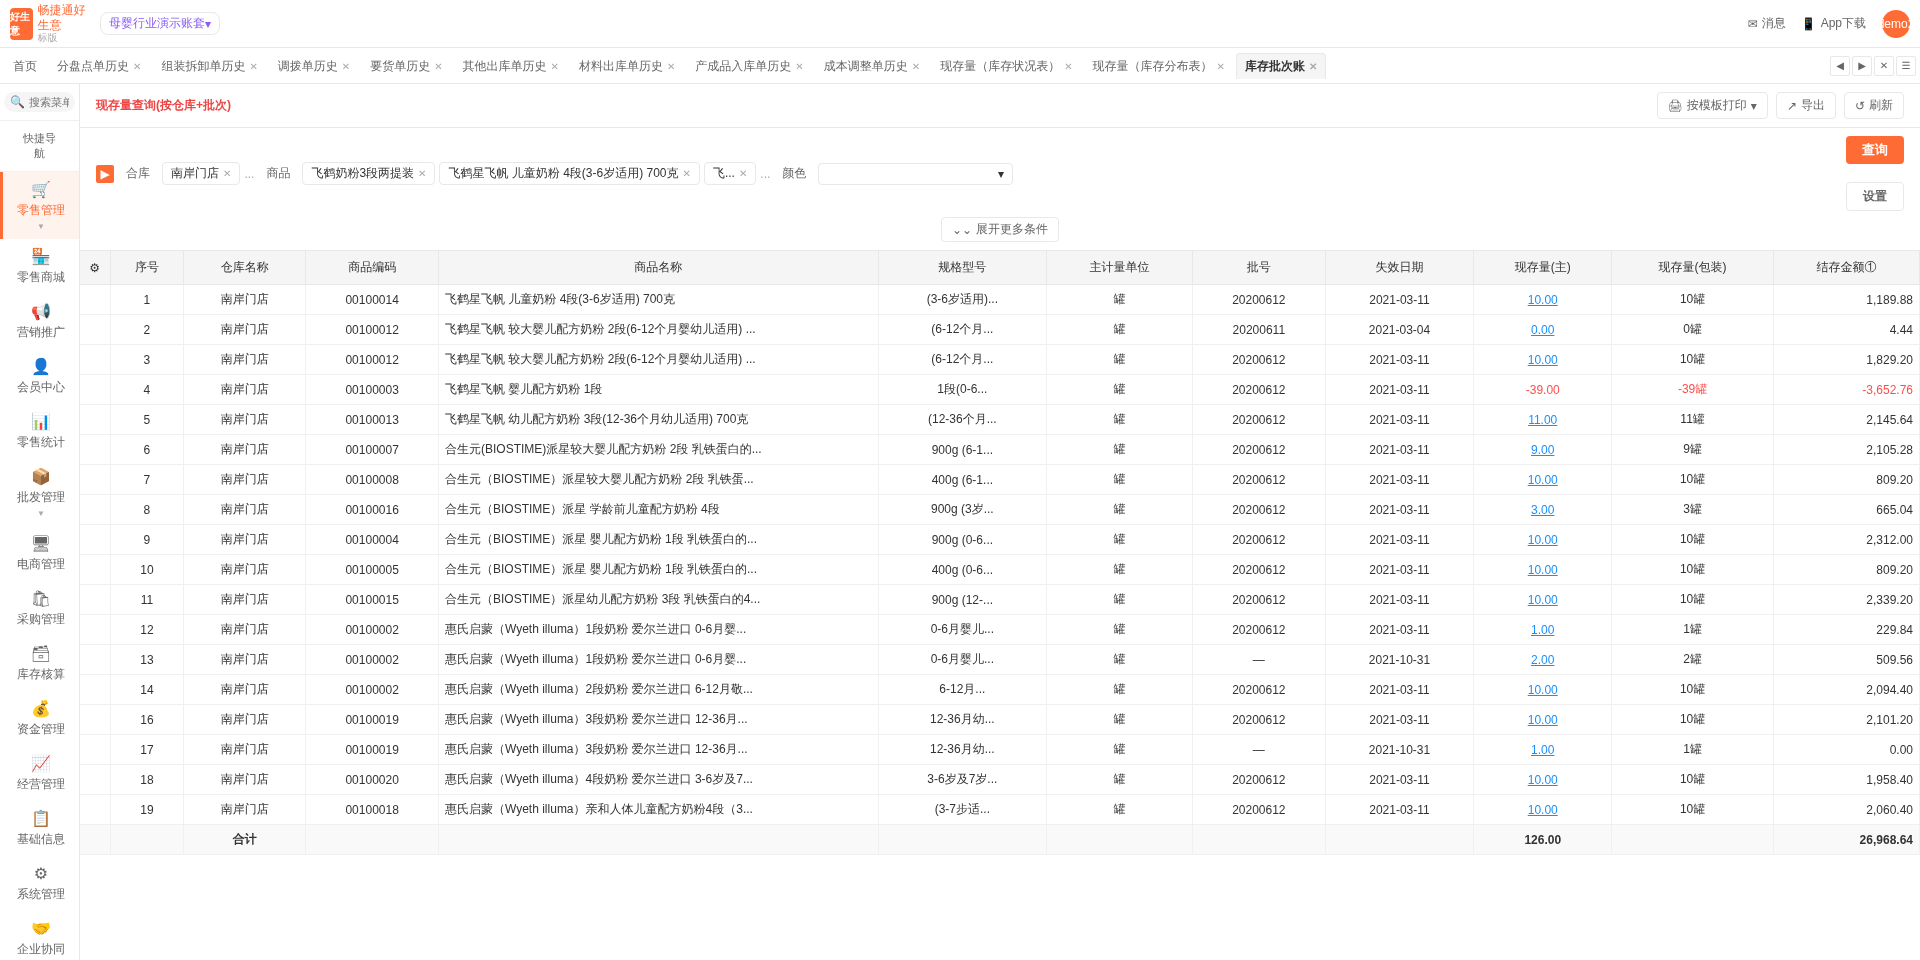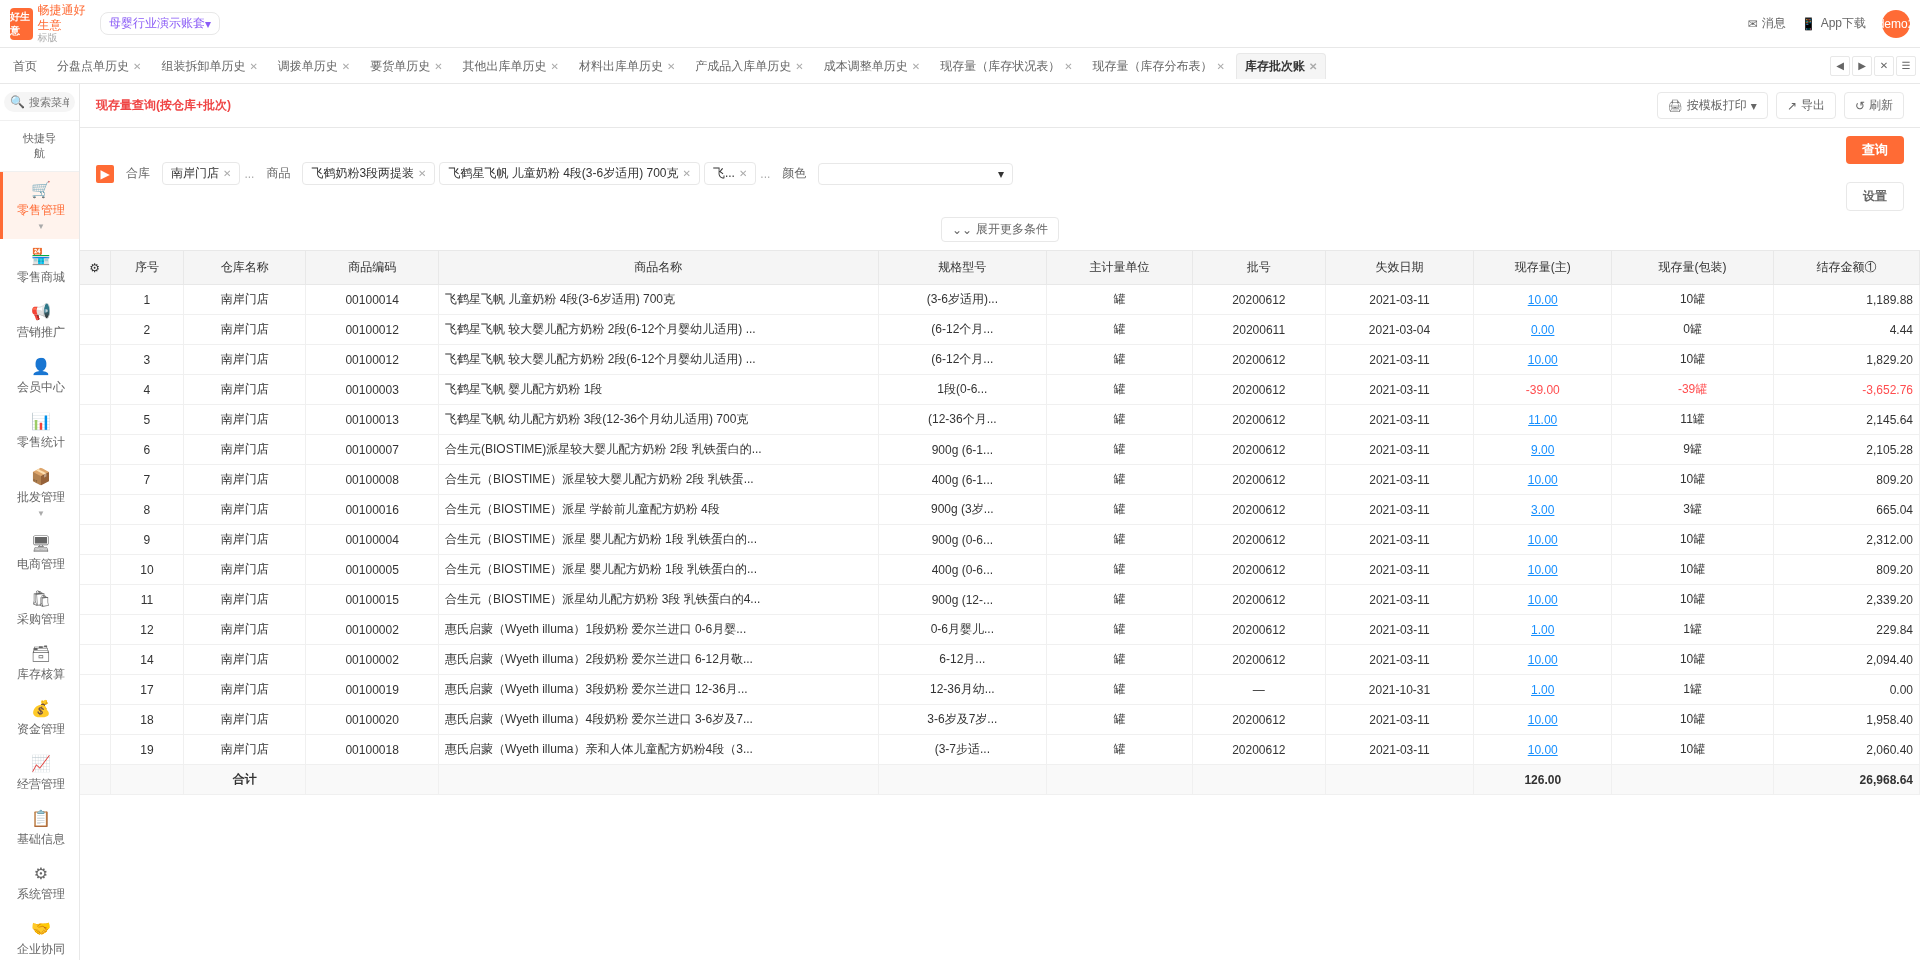--- a/index.html
+++ b/index.html
@@ -503,31 +503,59 @@
       <td>0-6月婴儿...</td>
       <td>罐</td>
       <td>20200612</td>
       <td>2021-03-11</td>
       <td class="td-num-link">1.00</td>
       <td class="">1罐</td>
       <td class="td-money">229.84</td>
     </tr>
             <tr>
       <td></td>
+      <td>13</td>
+      <td>南岸门店</td>
+      <td>00100002</td>
+      <td class="td-product-name" title="惠氏启蒙（Wyeth illuma）1段奶粉 爱尔兰进口 0-6月婴...">惠氏启蒙（Wyeth illuma）1段奶粉 爱尔兰进口 0-6月婴...</td>
+      <td>0-6月婴儿...</td>
+      <td>罐</td>
+      <td>—</td>
+      <td>2021-10-31</td>
+      <td class="td-num-link">2.00</td>
+      <td class="">2罐</td>
+      <td class="td-money">509.56</td>
+    </tr>
+            <tr>
+      <td></td>
       <td>14</td>
       <td>南岸门店</td>
       <td>00100002</td>
       <td class="td-product-name" title="惠氏启蒙（Wyeth illuma）2段奶粉 爱尔兰进口 6-12月敬...">惠氏启蒙（Wyeth illuma）2段奶粉 爱尔兰进口 6-12月敬...</td>
       <td>6-12月...</td>
       <td>罐</td>
       <td>20200612</td>
       <td>2021-03-11</td>
       <td class="td-num-link">10.00</td>
       <td class="">10罐</td>
       <td class="td-money">2,094.40</td>
+    </tr>
+            <tr>
+      <td></td>
+      <td>16</td>
+      <td>南岸门店</td>
+      <td>00100019</td>
+      <td class="td-product-name" title="惠氏启蒙（Wyeth illuma）3段奶粉 爱尔兰进口 12-36月...">惠氏启蒙（Wyeth illuma）3段奶粉 爱尔兰进口 12-36月...</td>
+      <td>12-36月幼...</td>
+      <td>罐</td>
+      <td>20200612</td>
+      <td>2021-03-11</td>
+      <td class="td-num-link">10.00</td>
+      <td class="">10罐</td>
+      <td class="td-money">2,101.20</td>
     </tr>
             <tr>
       <td></td>
       <td>17</td>
       <td>南岸门店</td>
       <td>00100019</td>
       <td class="td-product-name" title="惠氏启蒙（Wyeth illuma）3段奶粉 爱尔兰进口 12-36月...">惠氏启蒙（Wyeth illuma）3段奶粉 爱尔兰进口 12-36月...</td>
       <td>12-36月幼...</td>
       <td>罐</td>
       <td>—</td>

